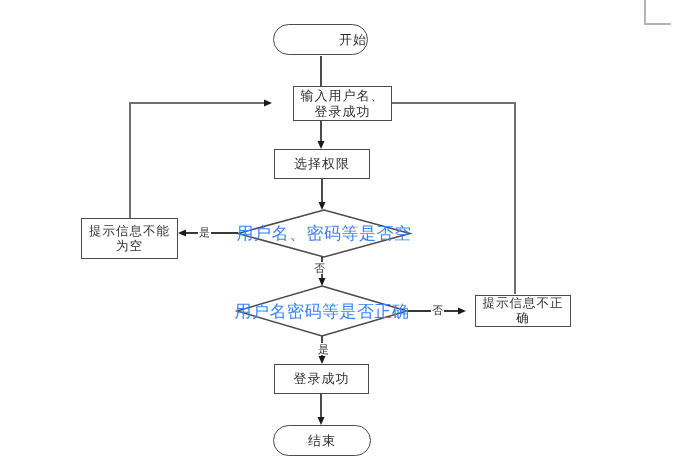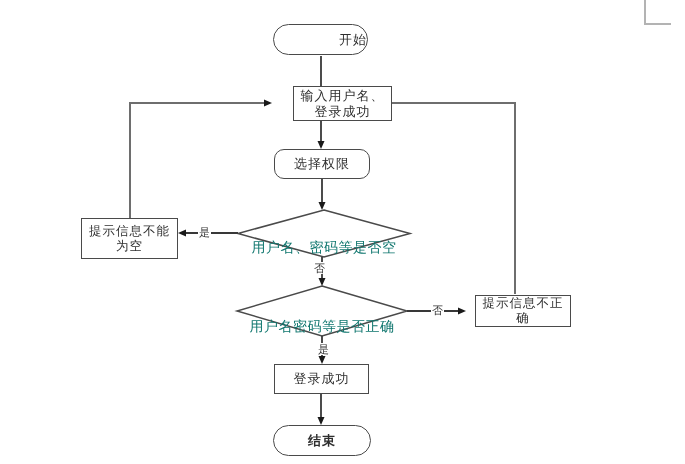--- a/index.html
+++ b/index.html
@@ -32,45 +32,45 @@
     background: #ffffff;
     color: #2e2e2e;
     font-size: 13px;
     line-height: 16px;
     letter-spacing: 1px;
   }
   .terminator { border-radius: 16px; }
   .decision-text {
     position: absolute;
     display: flex;
-    align-items: flex-end;
+    align-items: center;
     justify-content: center;
     text-align: center;
-    color: #0f766e;
-    font-size: 14px;
+    color: #3b82f6;
+    font-size: 17px;
     letter-spacing: 0.5px;
     background: transparent;
     white-space: nowrap;
   }
   .edge-label {
     position: absolute;
     font-size: 11px;
     line-height: 12px;
     color: #333333;
     background: #ffffff;
     padding: 0 1px;
   }
   
   .n-start   { left: 273px; top: 24px;  width: 95px; height: 31px; align-items: flex-end; }
   .n-input   { left: 273px; top: 86px;  width: 99px; height: 35px; margin-left: 20px; }
-  .n-select  { left: 274px; top: 149px; width: 96px; height: 30px; border-radius: 10px; }
+  .n-select  { left: 274px; top: 149px; width: 96px; height: 30px; }
   .n-pempty  { left: 81px;  top: 218px; width: 97px; height: 41px; font-size: 12.5px; line-height: 15px; text-align: right; }
   .n-pwrong  { left: 475px; top: 295px; width: 96px; height: 32px; font-size: 12.5px; line-height: 15px; }
   .n-success { left: 274px; top: 364px; width: 95px; height: 30px; }
-  .n-end     { left: 273px; top: 425px; width: 98px; height: 31px; font-weight: bold; }
+  .n-end     { left: 273px; top: 425px; width: 98px; height: 31px; }
   .d-empty   { left: 238px; top: 210px; width: 172px; height: 47px; }
   .d-correct { left: 237px; top: 286px; width: 170px; height: 50px; }
   .l-empty-yes   { left: 198px; top: 226px; }
   .l-empty-no    { left: 313px; top: 262px; }
   .l-correct-yes { left: 317px; top: 343px; }
   .l-correct-no  { left: 431px; top: 304px; }
 </style>
 </head>
 <body>
 

